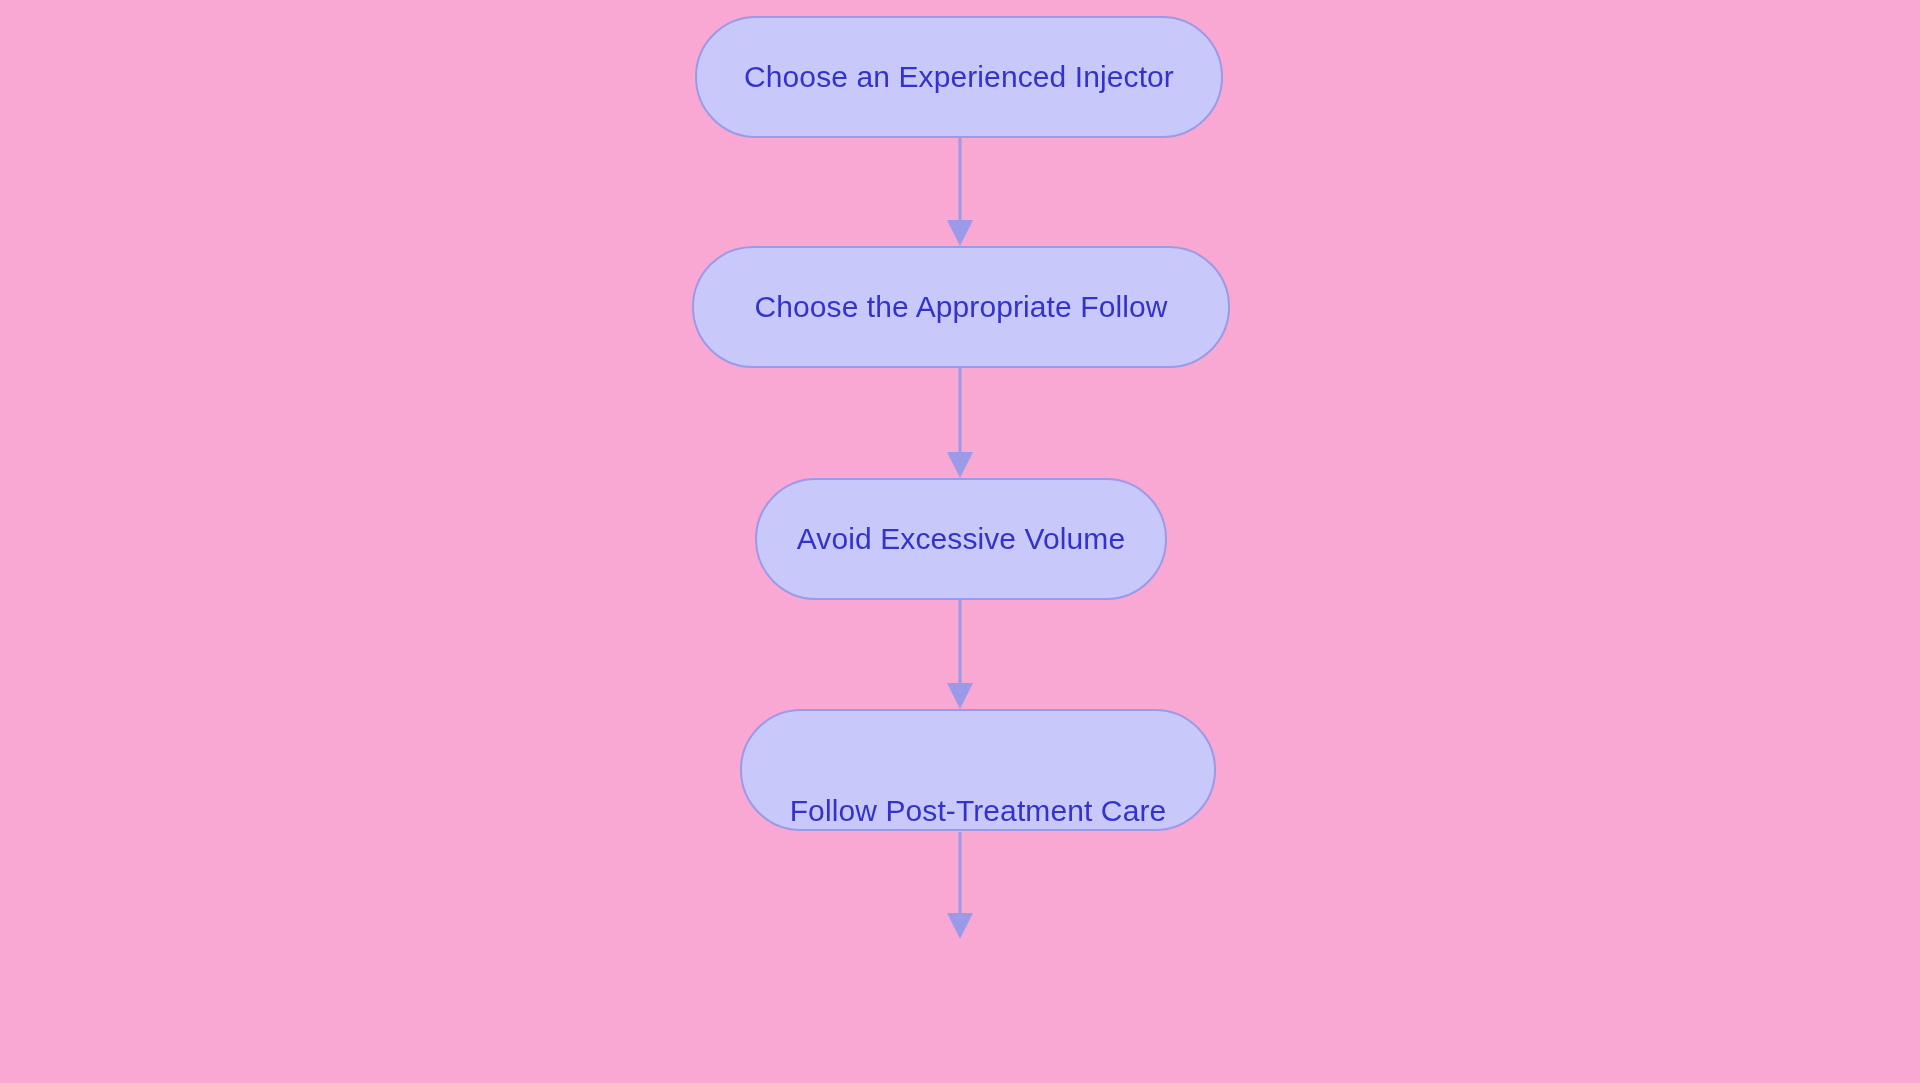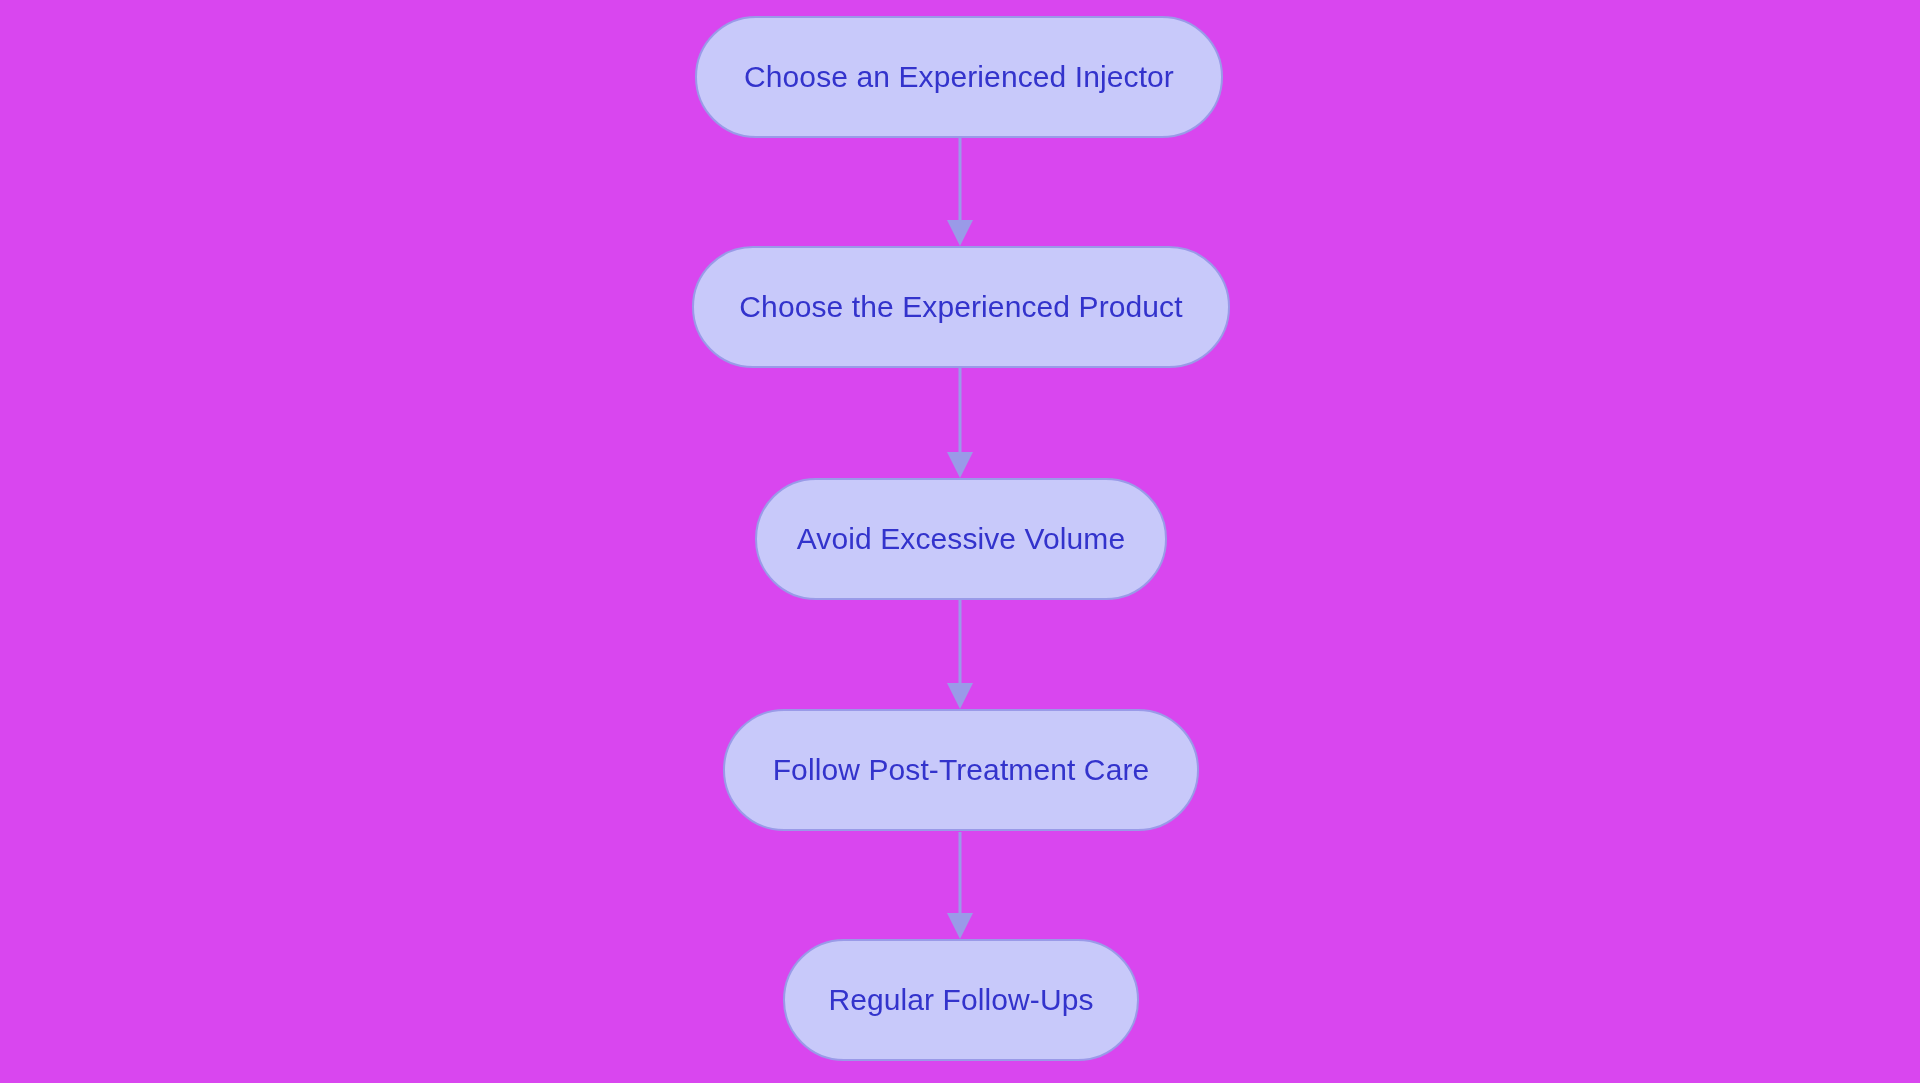--- a/index.html
+++ b/index.html
@@ -43,21 +43,21 @@
   .node-label {
     font-size: 30px;
     font-weight: 400;
     letter-spacing: 0.1px;
     line-height: 1.2;
   }
 </style>
 </head>
 <body>
 
-<div id="flowchart" style="background: #d946ef;">
+<div id="flowchart" style="background: #f9a8d4;">
 
   <svg id="edge-layer" viewBox="0 0 1920 1083" width="1920" height="1083" xmlns="http://www.w3.org/2000/svg">
       <g>
         <line x1="960" y1="138" x2="960" y2="222" stroke="#9a9ae8" stroke-width="3"></line>
         <polygon points="947,220 973,220 960,246" fill="#9a9ae8"></polygon>
       </g>
       <g>
         <line x1="960" y1="368" x2="960" y2="454" stroke="#9a9ae8" stroke-width="3"></line>
         <polygon points="947,452 973,452 960,478" fill="#9a9ae8"></polygon>
       </g>
@@ -69,28 +69,25 @@
         <line x1="960" y1="832" x2="960" y2="915" stroke="#9a9ae8" stroke-width="3"></line>
         <polygon points="947,913 973,913 960,939" fill="#9a9ae8"></polygon>
       </g>
     </svg>
 
   <div class="node" style="left: 695px; top: 16px; width: 528px; height: 122px; background: rgb(200, 201, 250); border-color: rgb(154, 154, 232); color: rgb(51, 51, 204);">
     <span class="node-label">Choose an Experienced Injector</span>
   </div>
 
   <div class="node" style="left: 692px; top: 246px; width: 538px; height: 122px; background: rgb(200, 201, 250); border-color: rgb(154, 154, 232); color: rgb(51, 51, 204);">
-    <span class="node-label">Choose the Experienced Product</span>
+    <span class="node-label">Choose the Appropriate Follow</span>
   </div>
 
   <div class="node" style="left: 755px; top: 478px; width: 412px; height: 122px; background: rgb(200, 201, 250); border-color: rgb(154, 154, 232); color: rgb(51, 51, 204); text-align: right;">
     <span class="node-label">Avoid Excessive Volume</span>
   </div>
 
-  <div class="node" style="left: 723px; top: 709px; width: 476px; height: 122px; background: rgb(200, 201, 250); border-color: rgb(154, 154, 232); color: rgb(51, 51, 204);">
+  <div class="node" style="left: 740px; top: 709px; width: 476px; height: 122px; background: rgb(200, 201, 250); border-color: rgb(154, 154, 232); color: rgb(51, 51, 204); align-items: flex-end;">
     <span class="node-label">Follow Post-Treatment Care</span>
   </div>
 
-  <div class="node" style="left: 783px; top: 939px; width: 356px; height: 122px; background: rgb(200, 201, 250); border-color: rgb(154, 154, 232); color: rgb(51, 51, 204);">
-    <span class="node-label">Regular Follow-Ups</span>
-  </div>
 
 </div>
 
 </body></html>

